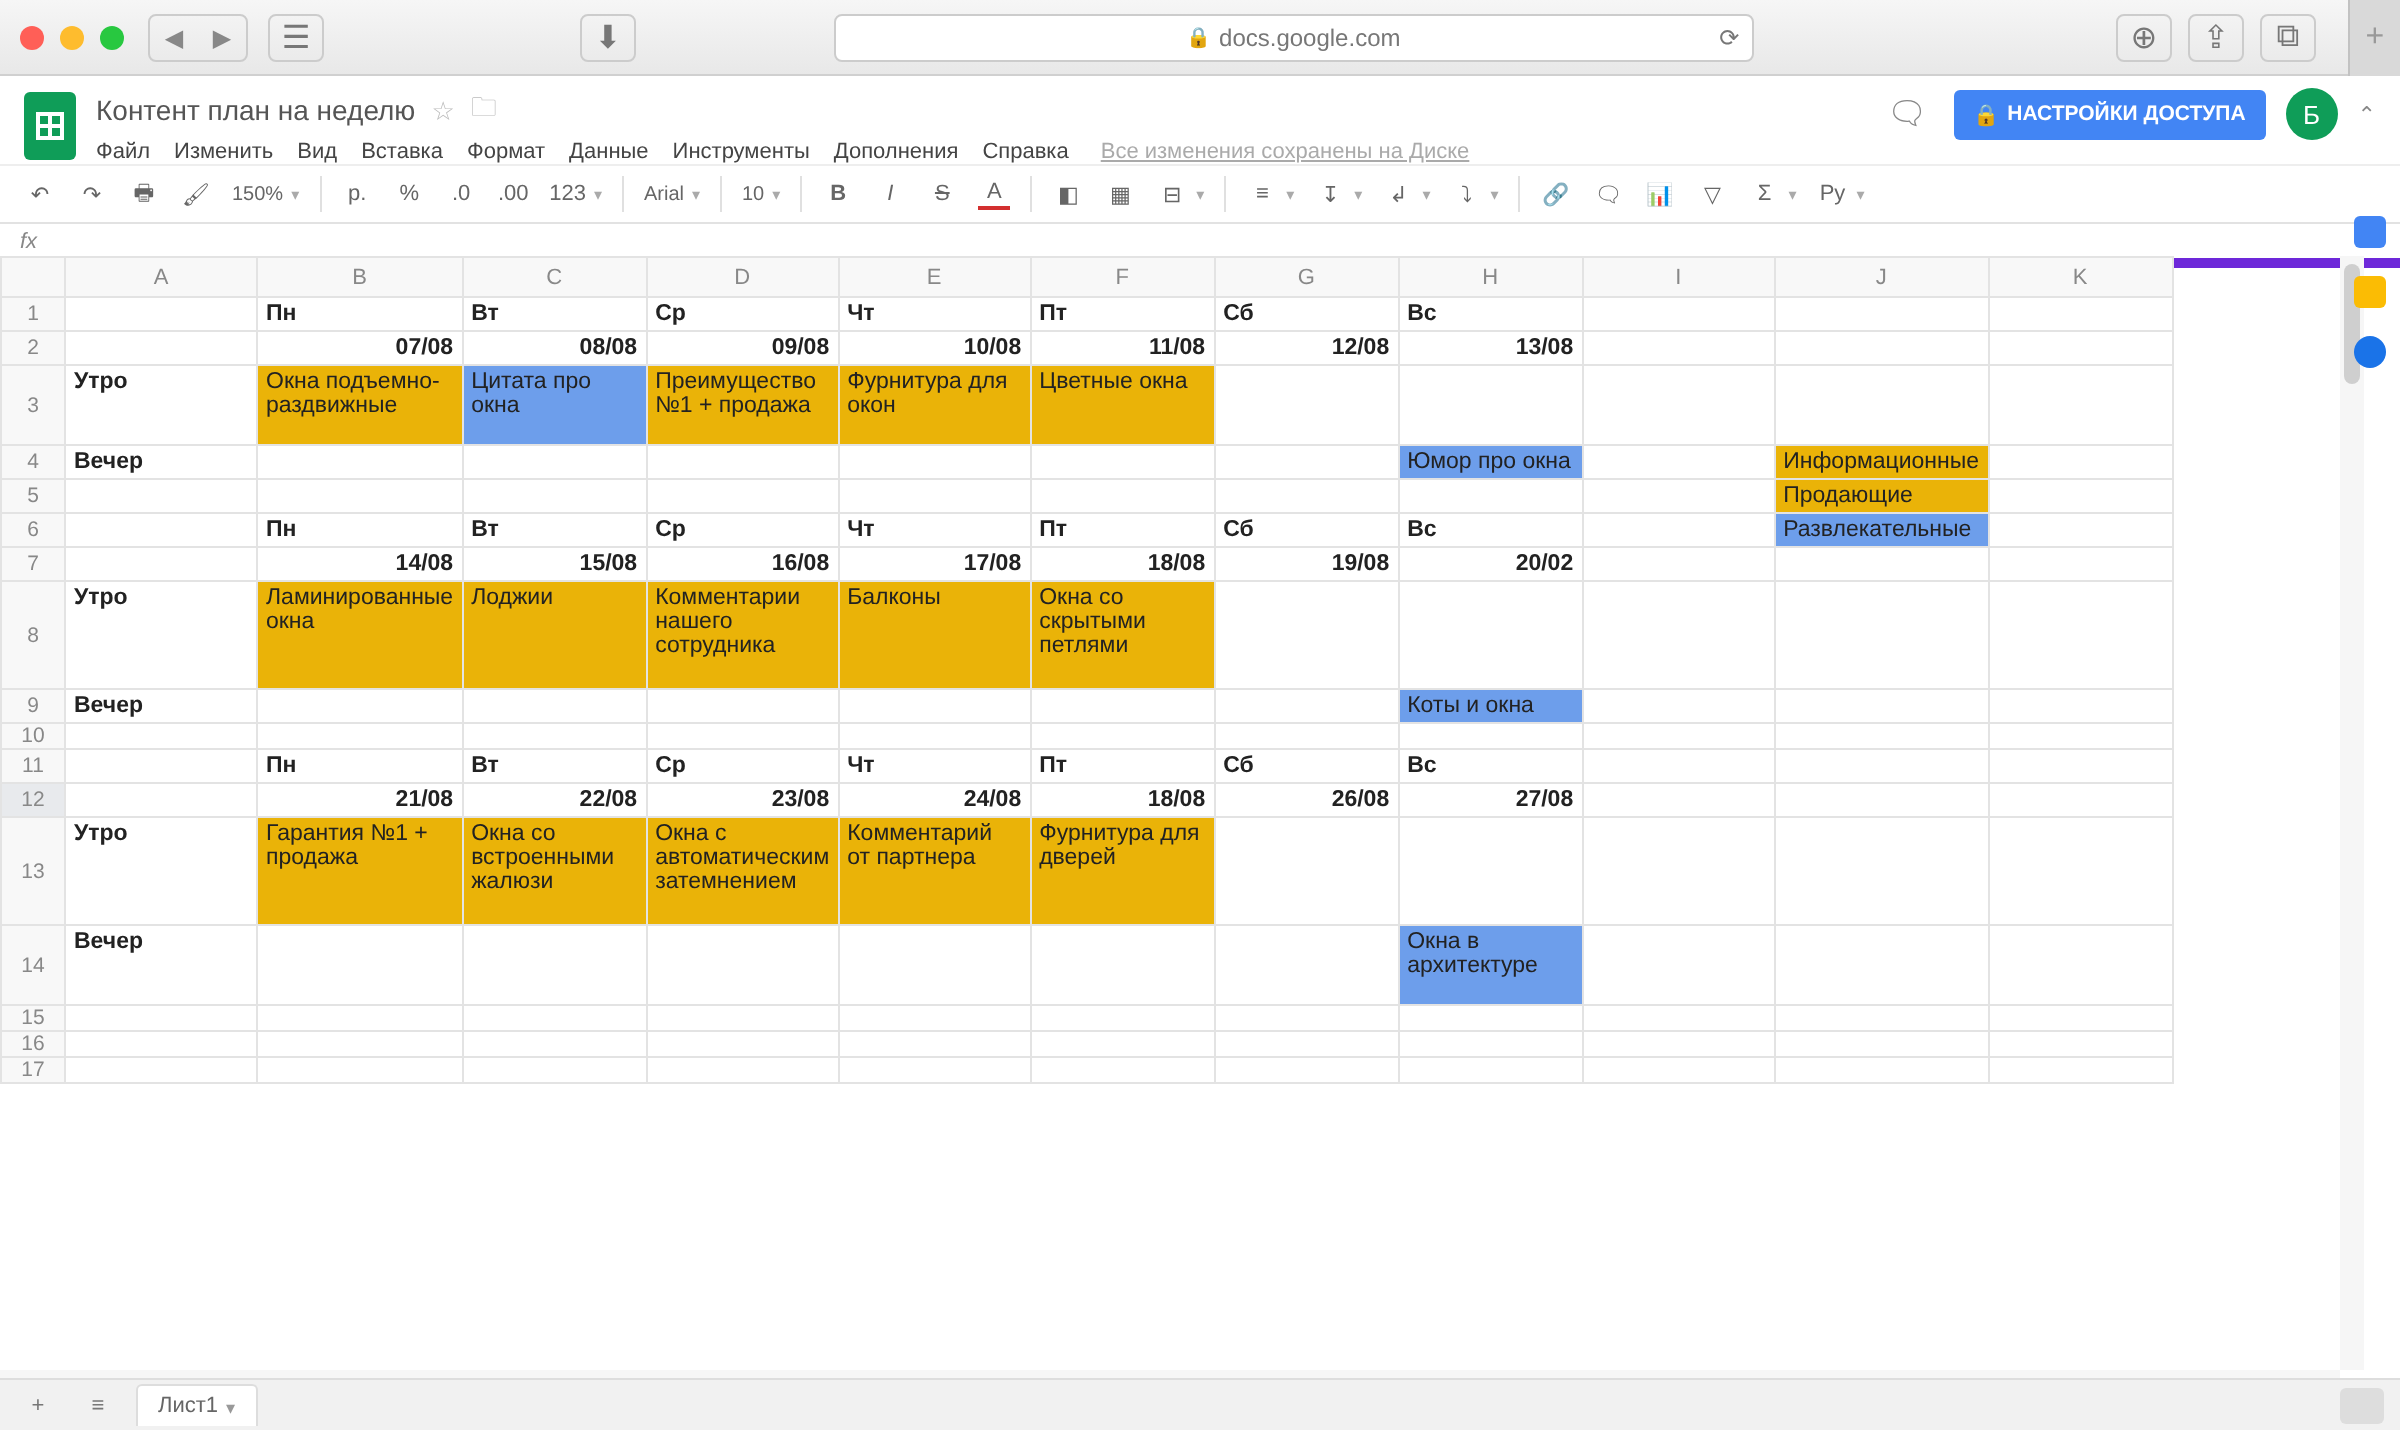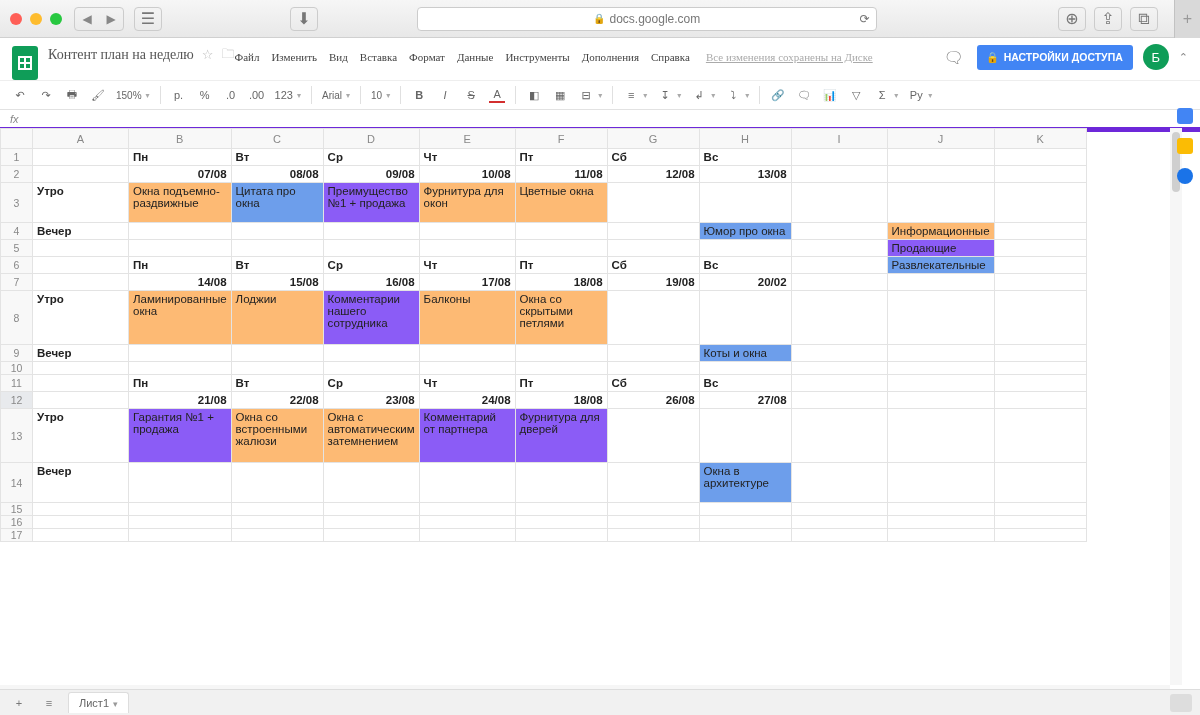--- a/index.html
+++ b/index.html
@@ -22,21 +22,21 @@
   
   .sheets-header{ padding:6px 12px 0 12px; display:flex; align-items:flex-start; }
   .sheets-logo{ width:26px; height:34px; background:#0f9d58; border-radius:3px; position:relative; margin-right:10px; margin-top:2px;}
   .sheets-logo::after{ content:""; position:absolute; left:6px; top:10px; width:14px; height:14px; background:
      linear-gradient(#fff,#fff) 0 0 /14px 2px no-repeat,
      linear-gradient(#fff,#fff) 0 6px /14px 2px no-repeat,
      linear-gradient(#fff,#fff) 0 12px/14px 2px no-repeat,
      linear-gradient(#fff,#fff) 0 0 /2px 14px no-repeat,
      linear-gradient(#fff,#fff) 6px 0/2px 14px no-repeat,
      linear-gradient(#fff,#fff) 12px 0/2px 14px no-repeat;}
-  .doc-titles{ display:flex; flex-direction:row;font-family:Liberation Serif, serif; }
+  .doc-titles{ display:flex; flex-direction:column; }
   .doc-title-row{ display:flex; align-items:center; gap:8px;}
   .doc-title{ font-size:14px; color:#555;}
   .star,.folder{ color:#bbb; font-size:13px;}
   .menu-bar{ display:flex; gap:12px; font-size:11px; color:#444; margin-top:4px; align-items:center;}
   .menu-bar .saved{ color:#aaa; text-decoration:underline; margin-left:4px;}
   .header-right{ margin-left:auto; display:flex; align-items:center; gap:10px;}
   .comments-icon{ width:26px; height:22px; color:#888; display:flex; align-items:center; justify-content:center; font-size:16px;}
   .share-btn{ background:#4285f4; color:#fff; font-size:10.5px; font-weight:bold; padding:6px 10px; border-radius:3px; display:flex; align-items:center; gap:4px;}
   .avatar{ width:26px; height:26px; border-radius:50%; background:#0f9d58; color:#fff; display:flex; align-items:center; justify-content:center; font-size:13px;}
   .collapse-caret{ color:#888; font-size:11px;}
@@ -57,23 +57,23 @@
   
   .grid-wrap{ position:absolute; top:128px; left:0; right:30px; bottom:30px; overflow:hidden;}
   table.sheet{ border-collapse:collapse; table-layout:fixed; font-size:11.5px;}
   table.sheet th, table.sheet td{ border:1px solid #e3e3e3; overflow:hidden; }
   th.colhead{ background:#f8f8f8; color:#888; font-weight:normal; height:20px; font-size:11px;}
   th.rowhead{ background:#f8f8f8; color:#888; font-weight:normal; width:32px; font-size:10.5px; text-align:center;}
   th.corner{ background:#f8f8f8; width:32px;}
   td{ padding:2px 4px; vertical-align:top; color:#222;}
   td.bold{ font-weight:bold;}
   td.right{ text-align:right; font-weight:bold;}
-  td.green{ background:#fdba74;margin-top:40px;}
+  td.green{ background:#eab308;margin-top:40px;}
   td.blue{ background:#6d9eeb; }
-  td.red{ background:#8b5cf6; }
+  td.red{ background:#eab308; }
   tr.sel th.rowhead{ background:#e8eaed;}
   col.cA{width:96px;} col.cB{width:92px;} col.cC{width:92px;} col.cD{width:92px;} col.cE{width:96px;}
   col.cF{width:92px;} col.cG{width:92px;} col.cH{width:92px;} col.cI{width:96px;} col.cJ{width:92px;} col.cK{width:92px;}
 
   .vscroll{ position:absolute; right:18px; top:128px; bottom:30px; width:12px; background:#f6f6f6;}
   .vscroll .thumb{ position:absolute; left:2px; right:2px; top:4px; height:60px; background:#cfcfcf; border-radius:4px;}
   .hscroll{ position:absolute; left:0; right:30px; bottom:18px; height:12px; background:#f6f6f6;}
 
   
   .side-apps{ position:absolute; right:0; top:100px; width:30px; display:flex; flex-direction:column; align-items:center; gap:14px; padding-top:8px;}

